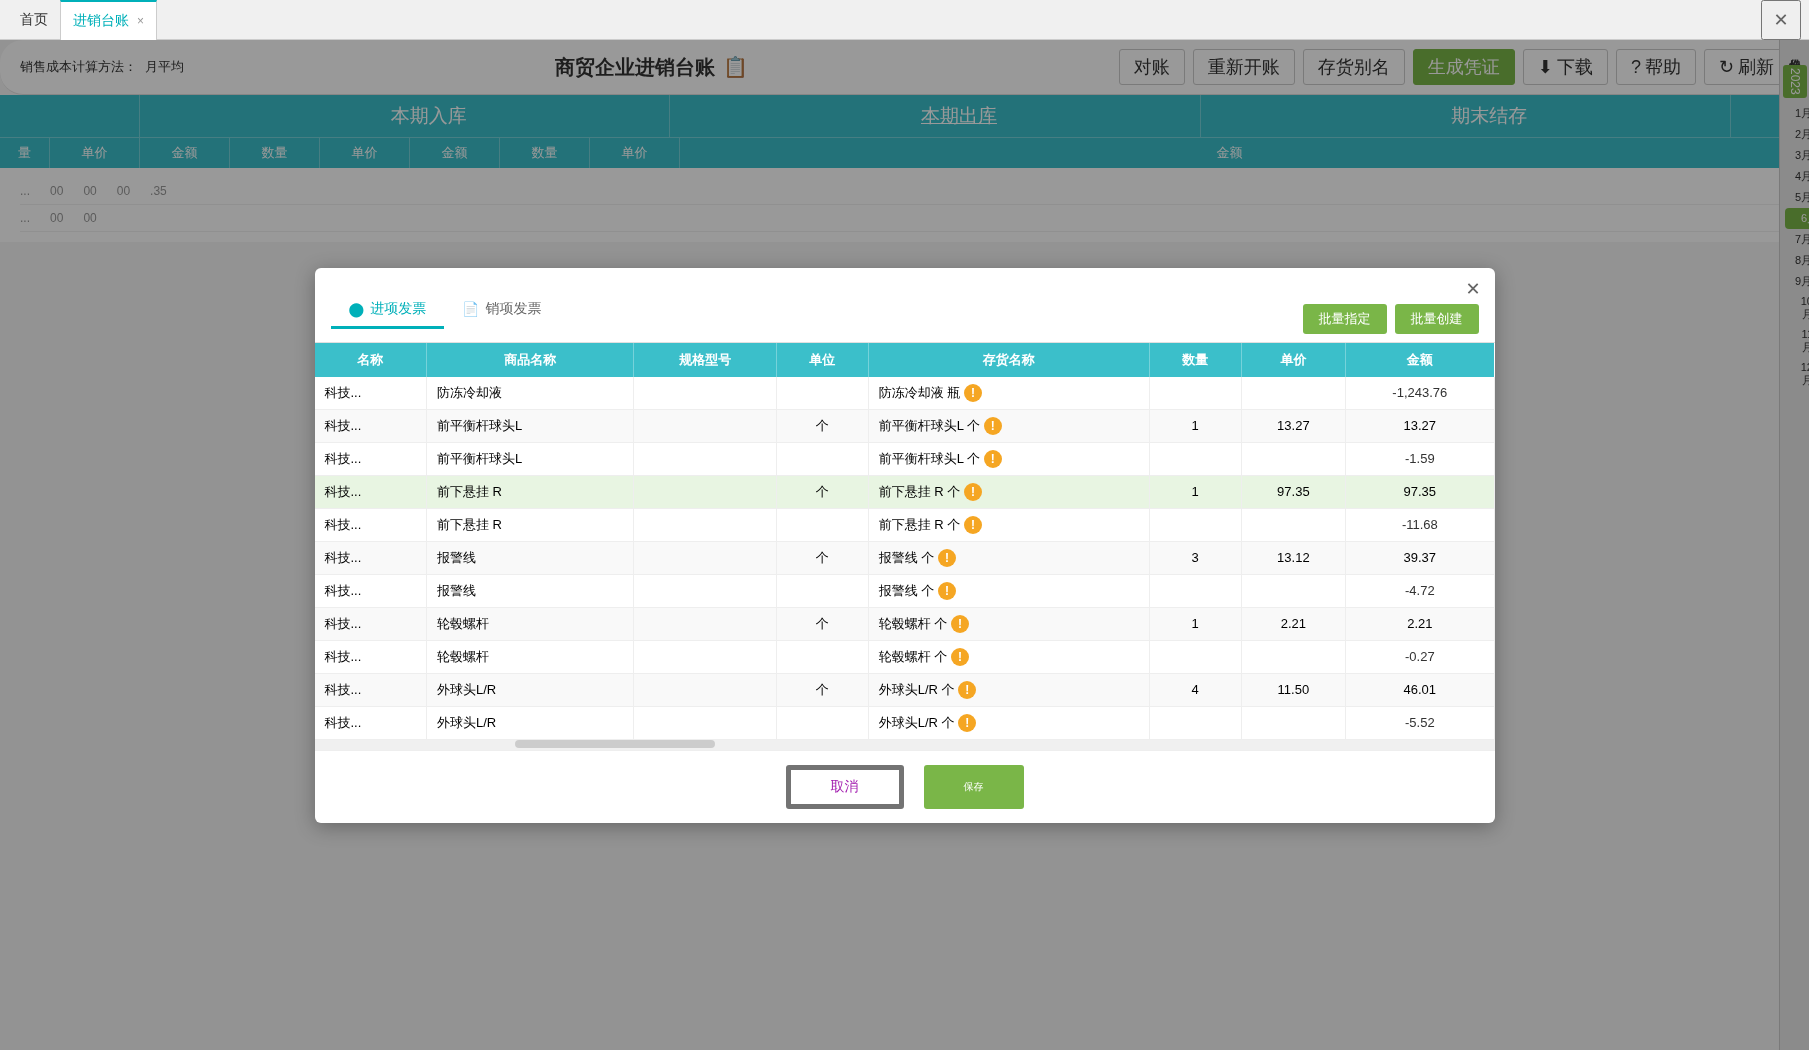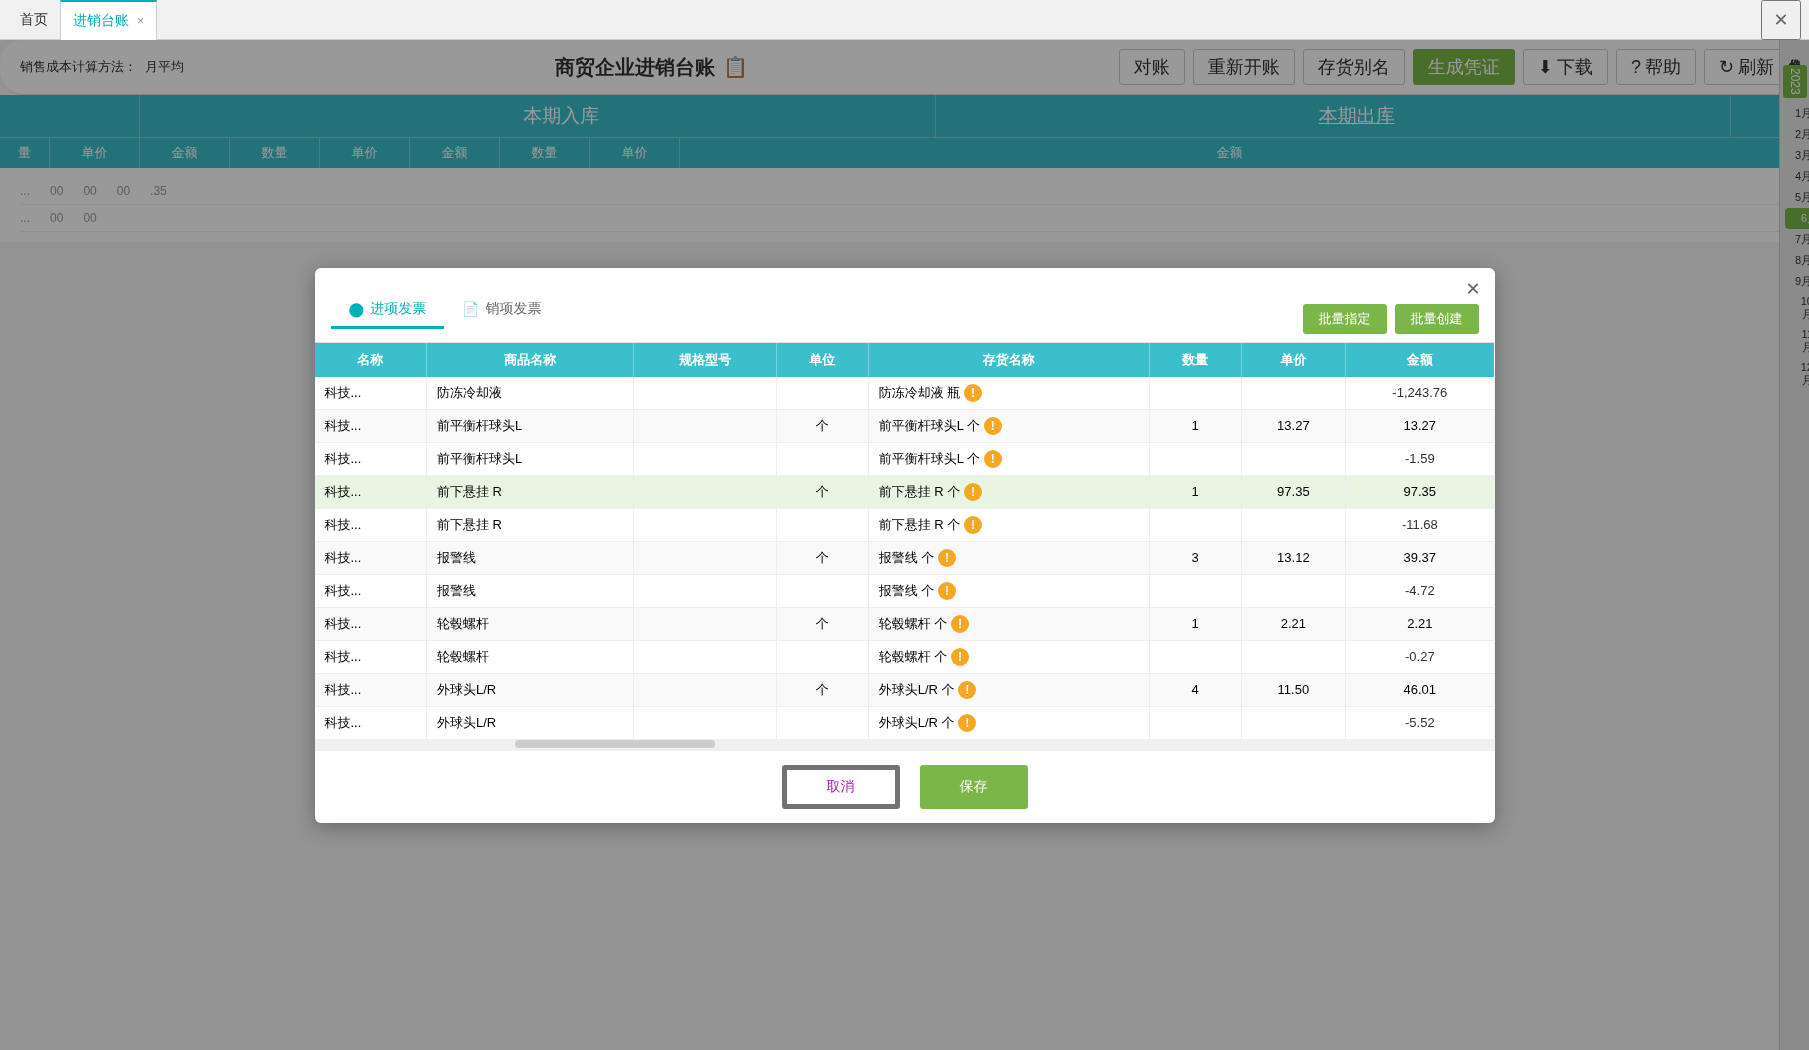--- a/index.html
+++ b/index.html
@@ -256,21 +256,21 @@
       font-size: 14px;
       cursor: pointer;
       color: #a21caf;
     }
     .btn-save {
       padding: 8px 40px;
       border: none;
       background: #7ab648;
       color: white;
       border-radius: 3px;
-      font-size: 14px;
+      font-size: 10px;
       cursor: pointer;
     }
     .scrollbar-thumb {
       background: #ccc;
       height: 8px;
       border-radius: 4px;
     }
     .horizontal-scroll {
       height: 10px;
       background: #f0f0f0;
@@ -332,20 +332,23 @@
     </div>
   </div>
 
   <div style="display:flex; background:#3bbfca; color:white; font-size:19px; text-align:center; border-bottom:1px solid rgba(255,255,255,0.3);gap:48px;">
     <div style="width:140px; padding:8px; border-right:1px solid rgba(255,255,255,0.3);"></div>
     <div style="flex:1; padding:8px; border-right:1px solid rgba(255,255,255,0.3);">
       <span>本期入库</span>
     </div>
     <div style="flex:1; padding:8px; border-right:1px solid rgba(255,255,255,0.3);text-decoration:underline;">
       <span>本期出库</span>
+    </div>
+    <div style="flex:1; padding:8px; border-right:1px solid rgba(255,255,255,0.3);">
+      <span>期末结存</span>
     </div>
     <div style="width:30px;"></div>
   </div>
   <div style="display:flex; background:#3bbfca; color:white; font-size:13px; text-align:center;">
     <div style="width:50px; padding:6px; border-right:1px solid rgba(255,255,255,0.3);">量</div>
     <div style="width:90px; padding:6px; border-right:1px solid rgba(255,255,255,0.3);">单价</div>
     <div style="width:90px; padding:6px; border-right:1px solid rgba(255,255,255,0.3);">金额</div>
     <div style="width:90px; padding:6px; border-right:1px solid rgba(255,255,255,0.3);">数量</div>
     <div style="width:90px; padding:6px; border-right:1px solid rgba(255,255,255,0.3);">单价</div>
     <div style="width:90px; padding:6px; border-right:1px solid rgba(255,255,255,0.3);">金额</div>

